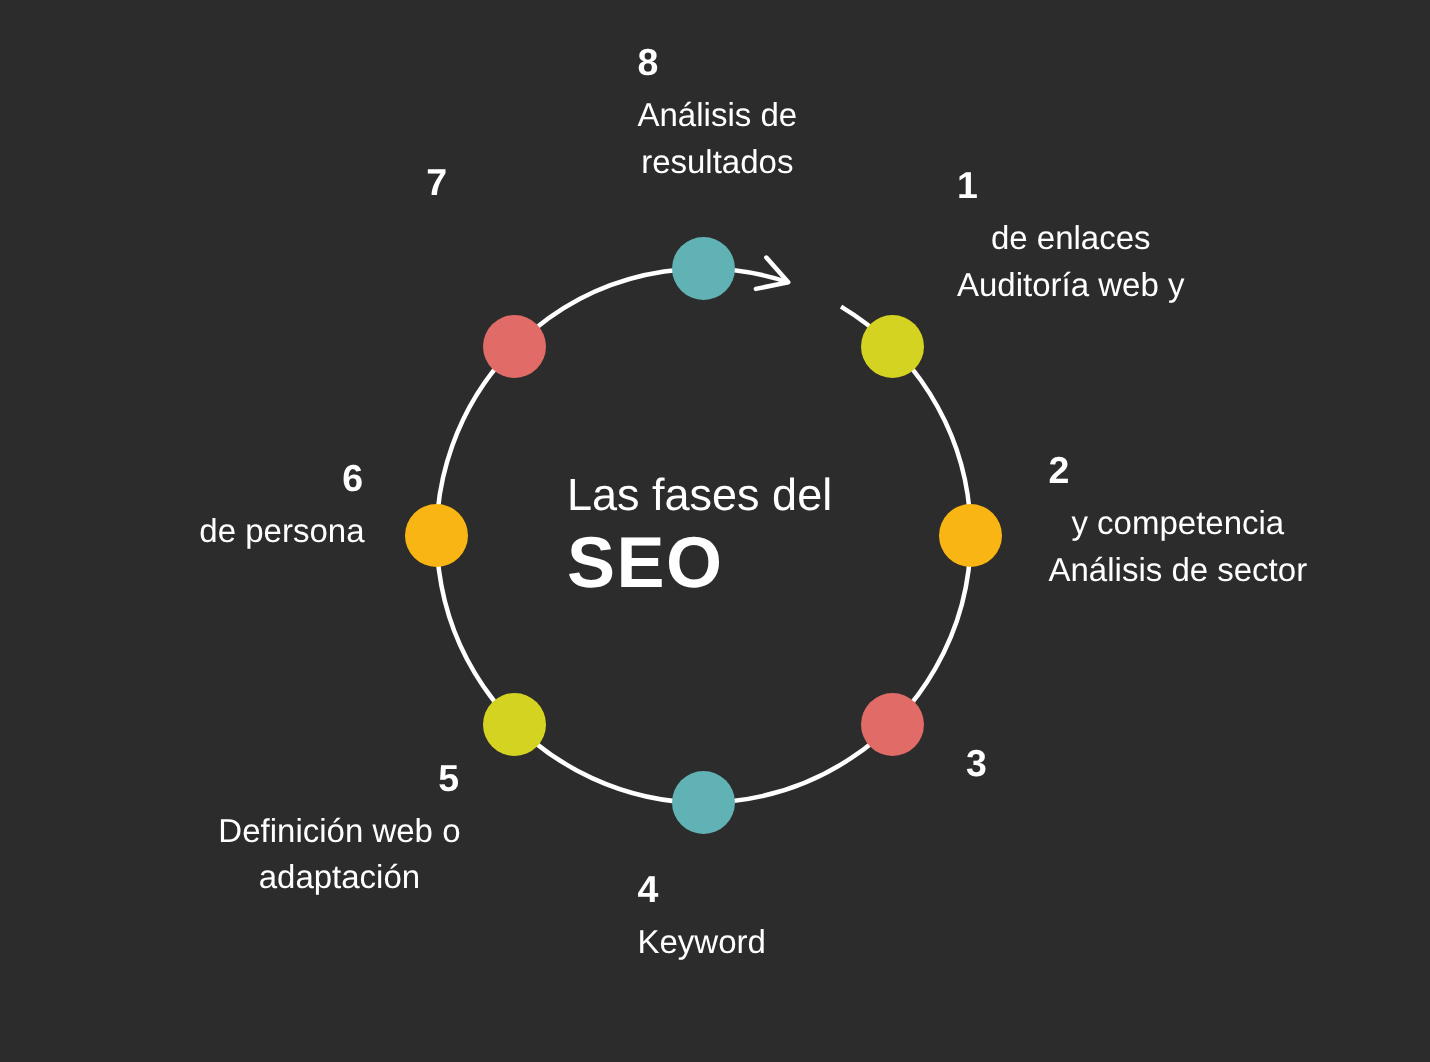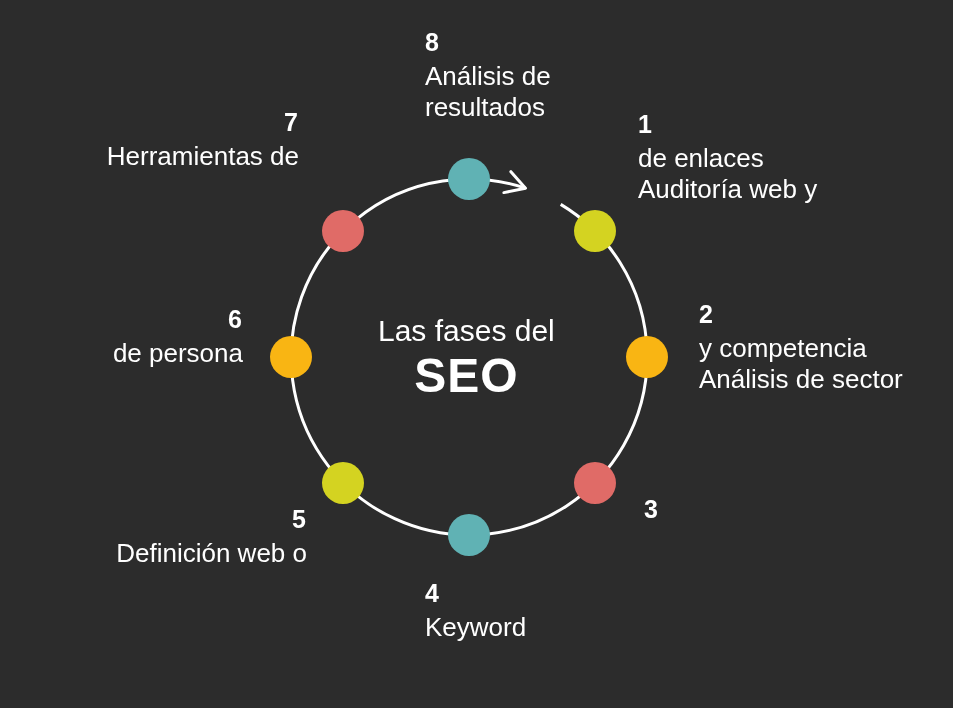--- a/index.html
+++ b/index.html
@@ -39,39 +39,40 @@
     white-space: nowrap;
   }
   .phase .num {
     font-size: 25px;
     font-weight: 800;
     line-height: 28px;
     margin-bottom: 5px;
     letter-spacing: 1px;
   }
   .phase .line {
-    font-size: 26px;
+    font-size: 22px;
     font-weight: 400;
     line-height: 31px;
+    text-align: center;
   }
   .align-left  { text-align: left; }
   .align-right { text-align: right; }
   .phase-1 { left: 638px; top: 110px; }
   .phase-2 { left: 699px; top: 300px; }
   .phase-3 { left: 644px; top: 495px; }
   .phase-4 { left: 425px; top: 579px; }
   .phase-5 { right: 646px; top: 505px; }
   .phase-6 { right: 710px; top: 305px; }
   .phase-7 { right: 654px; top: 108px; }
   .phase-8 { left: 425px; top: 28px; }
   .title {
     position: absolute;
     left: 378px;
     top: 312px;
-    text-align: center;
+    text-align: left;
   }
   .title .t1 {
     font-size: 30px;
     font-weight: 500;
     line-height: 38px;
   }
   .title .t2 {
     font-size: 48px;
     font-weight: 900;
     line-height: 52px;
@@ -114,30 +115,30 @@
   </div>
 
   <div class="phase phase-4 align-left">
     <div class="num">4</div>
     <div class="line">Keyword</div>
   </div>
 
   <div class="phase phase-5 align-right">
     <div class="num">5</div>
     <div class="line">Definición web o</div>
+    <div class="line">adaptación</div>
   </div>
 
   <div class="phase phase-6 align-right">
     <div class="num">6</div>
     <div class="line">de persona</div>
   </div>
 
   <div class="phase phase-7 align-right">
     <div class="num">7</div>
-    <div class="line">Herramientas de</div>
   </div>
 
   <div class="phase phase-8 align-left">
     <div class="num">8</div>
     <div class="line">Análisis de</div>
     <div class="line">resultados</div>
   </div>
 
   <div class="title">
     <div class="t1">Las fases del</div>

